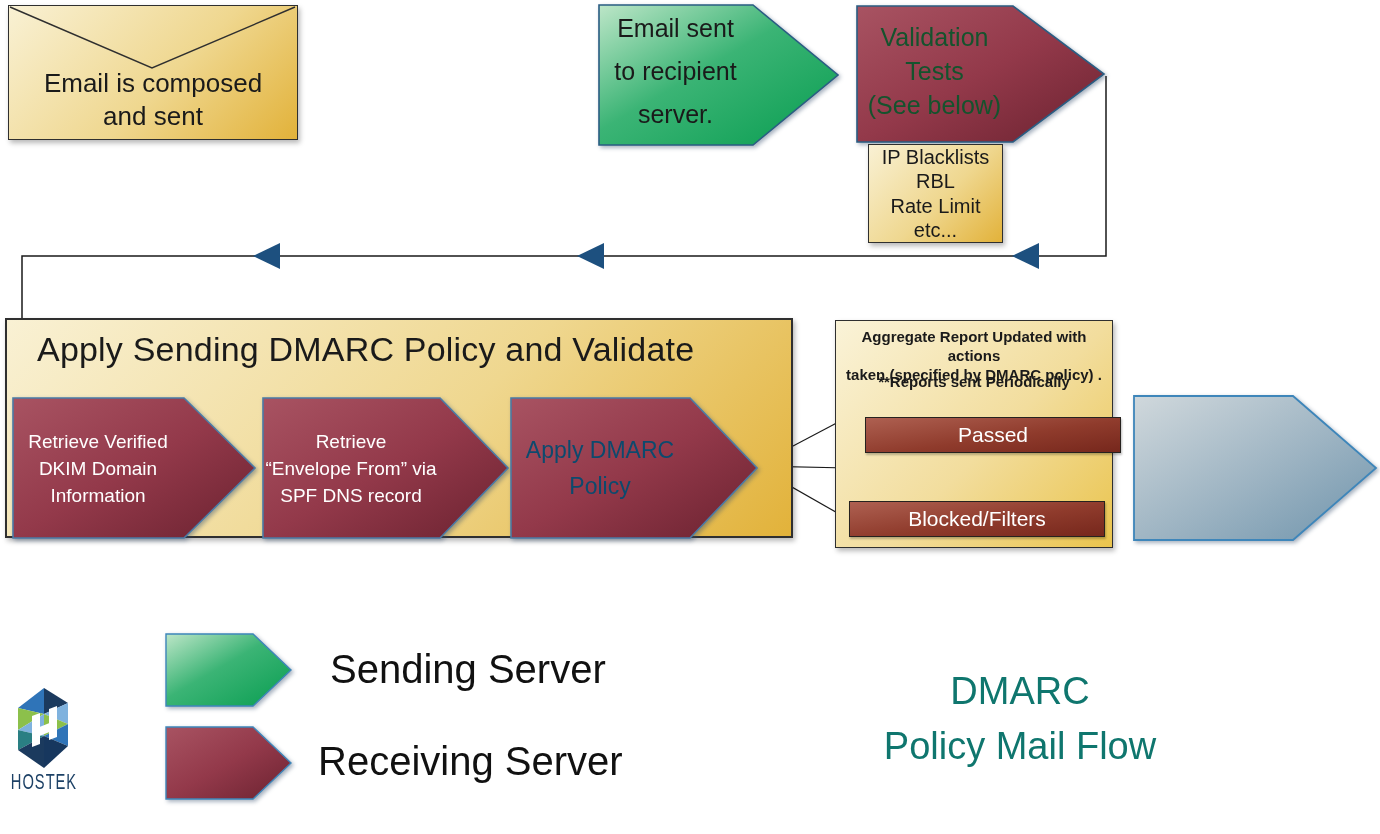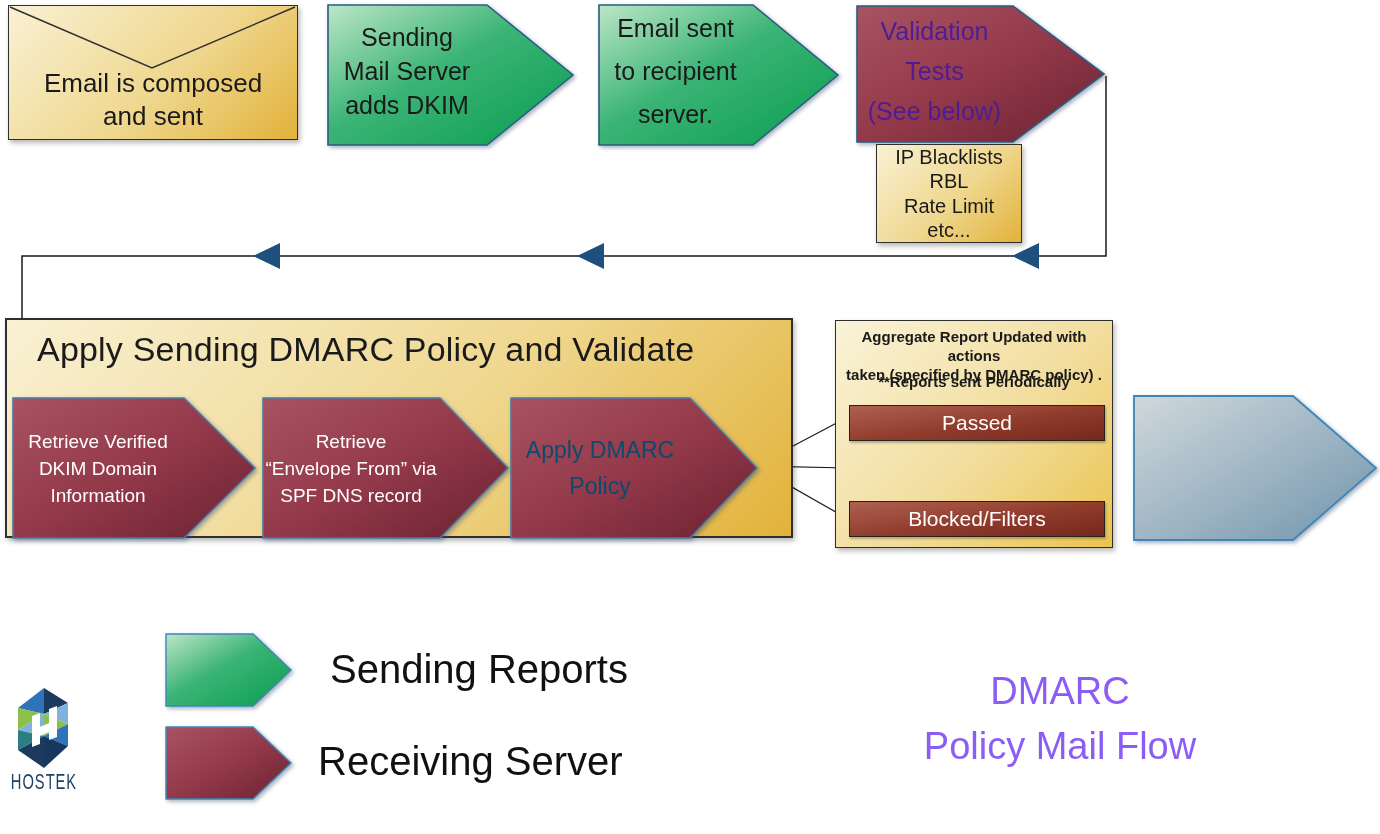--- a/index.html
+++ b/index.html
@@ -21,23 +21,23 @@
   }
   #envelope{left:8px;top:5px;width:290px;height:135px;}
   #envelope .flap{position:absolute;left:0;top:0;}
   #envelope .arrow-label{left:6px;right:6px;top:58px;bottom:4px;font-size:26px;line-height:33px;}
 
   #green-arrow-1{left:327px;top:3px;width:248px;height:144px;}
   #green-arrow-1 .arrow-label{left:0;right:88px;top:0;bottom:8px;font-size:25px;line-height:34px;}
   #green-arrow-2{left:598px;top:3px;width:242px;height:144px;}
   #green-arrow-2 .arrow-label{left:0;right:87px;top:0;bottom:8px;font-size:25px;line-height:43px;}
   #validation-arrow{left:856px;top:4px;width:250px;height:140px;}
-  #validation-arrow .arrow-label{left:0;right:93px;top:0;bottom:6px;font-size:25px;line-height:40px;color:#4c1d95;}
-
-  #ip-box{left:868px;top:144px;width:146px;height:99px;margin-left:8px;}
+  #validation-arrow .arrow-label{left:0;right:93px;top:0;bottom:6px;font-size:25px;line-height:34px;color:#14532d;}
+
+  #ip-box{left:868px;top:144px;width:135px;height:99px;}
   #ip-box .arrow-label{left:2px;right:2px;top:1px;bottom:1px;font-size:20px;line-height:24.5px;}
 
   #policy-box{left:5px;top:318px;width:788px;height:220px;border-width:2px;}
   #policy-title{position:absolute;left:30px;top:10px;font-size:34px;letter-spacing:.2px;white-space:nowrap;}
 
   #red-arrow-1{left:12px;top:396px;width:245px;height:144px;}
   #red-arrow-1 .arrow-label{left:0;right:73px;top:0;bottom:0;font-size:19px;line-height:27px;color:#fff;}
   #red-arrow-2{left:262px;top:396px;width:248px;height:144px;}
   #red-arrow-2 .arrow-label{left:0;right:70px;top:0;bottom:0;font-size:19px;line-height:27px;color:#fff;}
   #red-arrow-3{left:510px;top:396px;width:249px;height:144px;}
@@ -48,34 +48,34 @@
   #report-header{position:absolute;left:8px;right:8px;top:6px;text-align:center;
     font-size:15px;font-weight:600;line-height:19px;white-space:pre-line;}
   #report-subheader{position:absolute;left:8px;right:8px;top:52px;text-align:center;
     font-size:15px;font-weight:700;}
   .outcome-bar{position:absolute;left:13px;width:256px;height:36px;box-sizing:border-box;
     border:1.6px solid #26221f;
     background:linear-gradient(172deg,#ae6051 0%,#8f3b2c 55%,#76271c 100%);
     box-shadow:1px 2px 2px rgba(0,0,0,.25);
     display:flex;align-items:center;justify-content:center;
     color:#fff;font-size:21px;}
-  #bar-passed{top:84px;} #bar-quarantined{top:129px;} #bar-blocked{top:180px;}
+  #bar-passed{top:96px;margin-left:16px;} #bar-quarantined{top:129px;} #bar-blocked{top:180px;}
 
   #blue-arrow{left:1133px;top:394px;width:245px;height:148px;}
   #blue-arrow .arrow-label{left:0;right:85px;top:0;bottom:0;font-size:23px;line-height:30px;color:#15191c;}
 
   
   #legend-green{left:165px;top:633px;width:128px;height:74px;}
   #legend-red{left:165px;top:726px;width:128px;height:74px;}
   .legend-label{position:absolute;font-size:40px;line-height:48px;color:#111;white-space:nowrap;}
   #legend-sending-label{left:330px;top:645px;}
   #legend-receiving-label{left:318px;top:737px;}
 
-  #diagram-title{left:880px;top:664px;width:360px;text-align:center;
-    font-size:38px;line-height:1.45;color:#8b5cf6;white-space:pre-line;}
+  #diagram-title{left:840px;top:664px;width:360px;text-align:center;
+    font-size:38px;line-height:1.45;color:#0f766e;white-space:pre-line;}
 
   #logo{left:4px;top:684px;width:80px;height:126px;}
   #logo-brand{position:absolute;left:0;top:84px;width:80px;text-align:center;
     font-size:15px;letter-spacing:1px;color:#1d4166;
     transform:scale(.98,1.5);transform-origin:top center;}
 
   #connectors{position:absolute;left:0;top:0;z-index:1;}
   .node{z-index:2;}
   #defs-svg{position:absolute;width:0;height:0;overflow:hidden;}
 </style>
@@ -115,28 +115,20 @@
   </svg>
 
   <div id="envelope" class="node gold-box">
     <svg class="flap" width="287" height="70" viewBox="0 0 287 70" style="filter:none;">
       <polyline points="1,1 143,62 286,1" fill="none" stroke="#2f2f2f" stroke-width="1.4"></polyline>
     </svg>
     <div class="arrow-label">Email is composed
 and sent</div>
   </div>
 
-  <div id="green-arrow-1" class="node">
-    <svg class="shape" width="248" height="144" viewBox="0 0 248 144">
-      <polygon points="1,2 160,2 246,72 160,142 1,142" fill="url(#gradGreen)" stroke="#2a5d83" stroke-width="1.6"></polygon>
-    </svg>
-    <div class="arrow-label">Sending
-Mail Server
-adds DKIM</div>
-  </div>
 
   <div id="green-arrow-2" class="node">
     <svg class="shape" width="242" height="144" viewBox="0 0 242 144">
       <polygon points="1,2 155,2 240,72 155,142 1,142" fill="url(#gradGreen)" stroke="#2a5d83" stroke-width="1.6"></polygon>
     </svg>
     <div class="arrow-label">Email sent
 to recipient
 server.</div>
   </div>
 
@@ -202,21 +194,21 @@
     <svg class="shape" width="245" height="148" viewBox="0 0 245 148">
       <polygon points="1,2 160,2 243,74 160,146 1,146" fill="url(#gradBlue)" stroke="#3e86ba" stroke-width="1.8"></polygon>
     </svg>
   </div>
 
   <div id="legend-green" class="node">
     <svg class="shape" width="128" height="74" viewBox="0 0 128 74">
       <polygon points="1,1 88,1 126,37 88,73 1,73" fill="url(#gradGreen)" stroke="#3e86ba" stroke-width="1.4"></polygon>
     </svg>
   </div>
-  <div id="legend-sending-label" class="legend-label node">Sending Reports</div>
+  <div id="legend-sending-label" class="legend-label node">Sending Server</div>
 
   <div id="legend-red" class="node">
     <svg class="shape" width="128" height="74" viewBox="0 0 128 74">
       <polygon points="1,1 88,1 126,37 88,73 1,73" fill="url(#gradMaroon)" stroke="#3e86ba" stroke-width="1.4"></polygon>
     </svg>
   </div>
   <div id="legend-receiving-label" class="legend-label node">Receiving Server</div>
 
   <div id="diagram-title" class="node">DMARC
 Policy Mail Flow</div>

